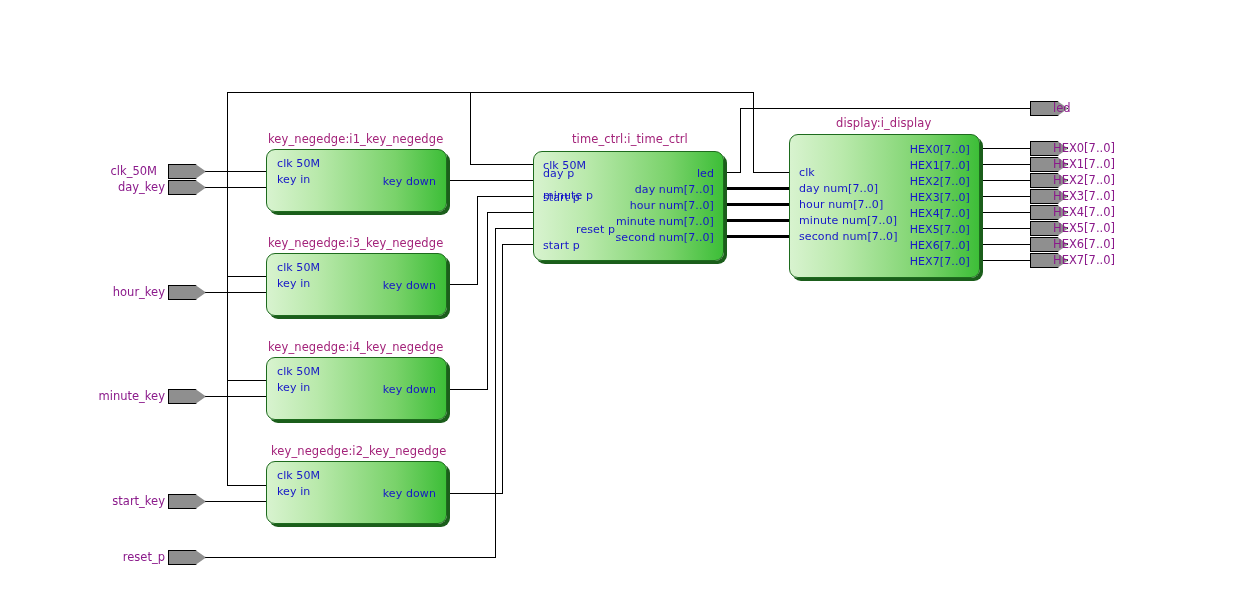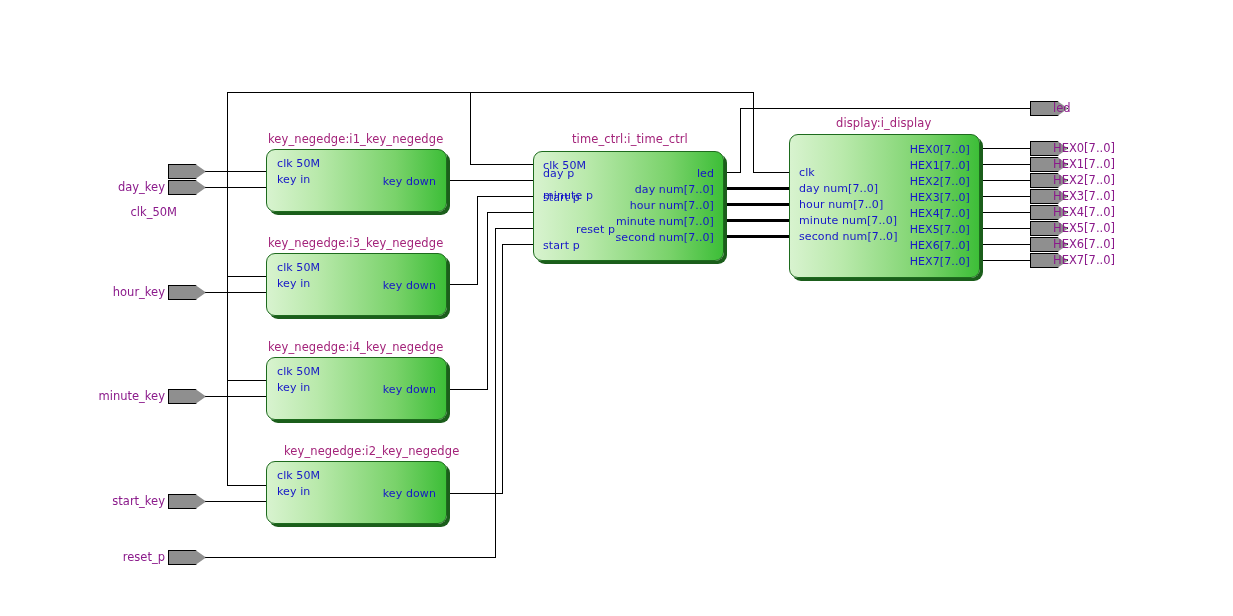--- a/index.html
+++ b/index.html
@@ -116,21 +116,21 @@
 
   <div class="wire h" style="left:980px;top:148px;width:51px;"></div>
   <div class="wire h" style="left:980px;top:164px;width:51px;"></div>
   <div class="wire h" style="left:980px;top:180px;width:51px;"></div>
   <div class="wire h" style="left:980px;top:196px;width:51px;"></div>
   <div class="wire h" style="left:980px;top:212px;width:51px;"></div>
   <div class="wire h" style="left:980px;top:228px;width:51px;"></div>
   <div class="wire h" style="left:980px;top:244px;width:51px;"></div>
   <div class="wire h" style="left:980px;top:260px;width:51px;"></div>
 
-  <div class="pinlabel left-of" style="left:72px;top:164px;width:105px;margin-top:41px;">clk_50M</div>
+  <div class="pinlabel left-of" style="left:52px;top:164px;width:105px;">clk_50M</div>
   <div class="pin" style="left:168px;top:164px;"></div>
 
   <div class="pinlabel left-of" style="left:60px;top:180px;width:105px;">day_key</div>
   <div class="pin" style="left:168px;top:180px;"></div>
 
   <div class="pinlabel left-of" style="left:60px;top:285px;width:105px;">hour_key</div>
   <div class="pin" style="left:168px;top:285px;"></div>
 
   <div class="pinlabel left-of" style="left:55px;top:389px;width:110px;">minute_key</div>
   <div class="pin" style="left:168px;top:389px;"></div>
@@ -182,21 +182,21 @@
     <span class="port out" style="right:10px;top:25px;">key down</span>
   </div>
 
   <div class="blk-title" style="left:268px;top:340px;text-align:right;">key_negedge:i4_key_negedge</div>
   <div class="block" style="left:266px;top:357px;width:181px;height:63px;">
     <span class="port in" style="left:10px;top:7px;">clk 50M</span>
     <span class="port in" style="left:10px;top:23px;">key in</span>
     <span class="port out" style="right:10px;top:25px;">key down</span>
   </div>
 
-  <div class="blk-title" style="left:284px;top:444px;">key_negedge:i2_key_negedge</div>
+  <div class="blk-title" style="left:271px;top:444px;">key_negedge:i2_key_negedge</div>
   <div class="block" style="left:266px;top:461px;width:181px;height:63px;">
     <span class="port in" style="left:10px;top:7px;">clk 50M</span>
     <span class="port in" style="left:10px;top:23px;">key in</span>
     <span class="port out" style="right:10px;top:25px;">key down</span>
   </div>
 
   <div class="blk-title" style="left:572px;top:132px;">time_ctrl:i_time_ctrl</div>
   <div class="block" style="left:533px;top:151px;width:191px;height:110px;">
     <span class="port in" style="left:9px;top:7px;">clk 50M</span>
     <span class="port in" style="left:9px;top:15px;">day p</span>

